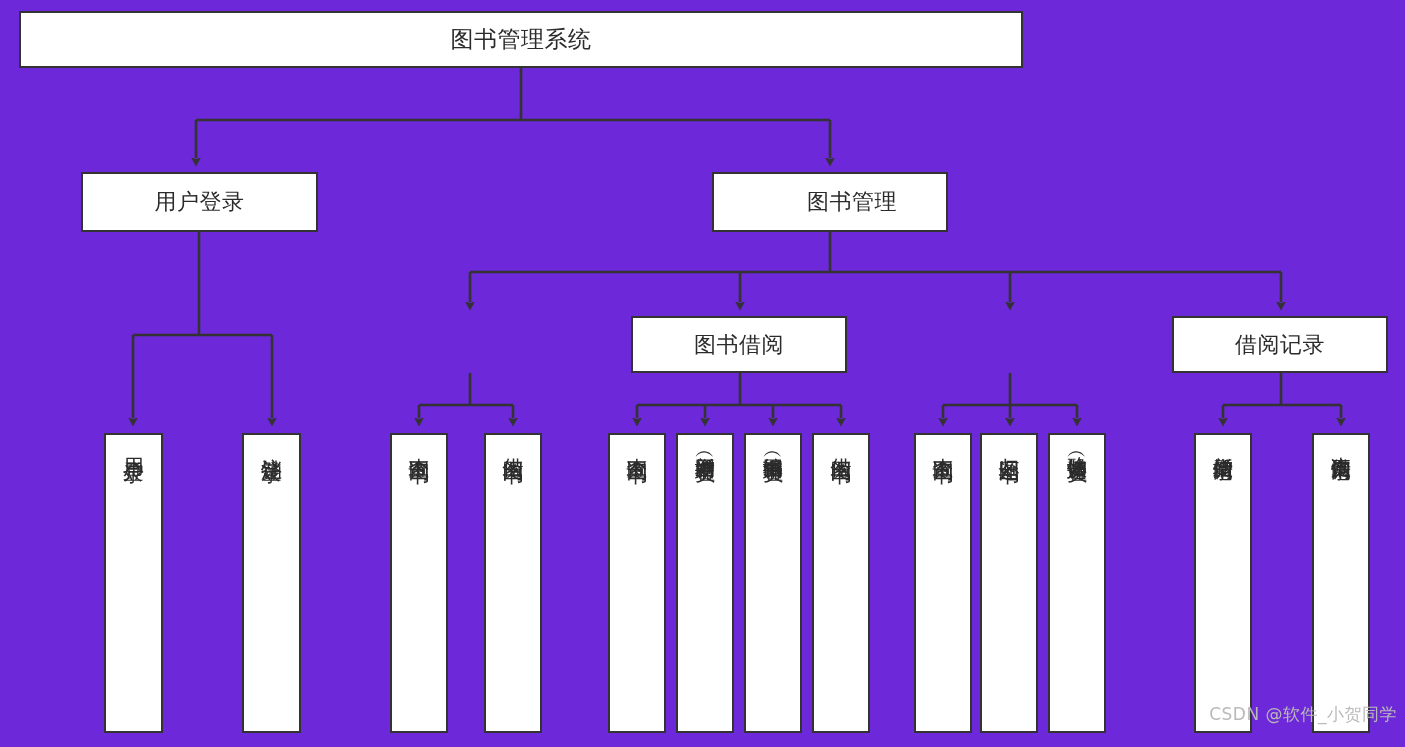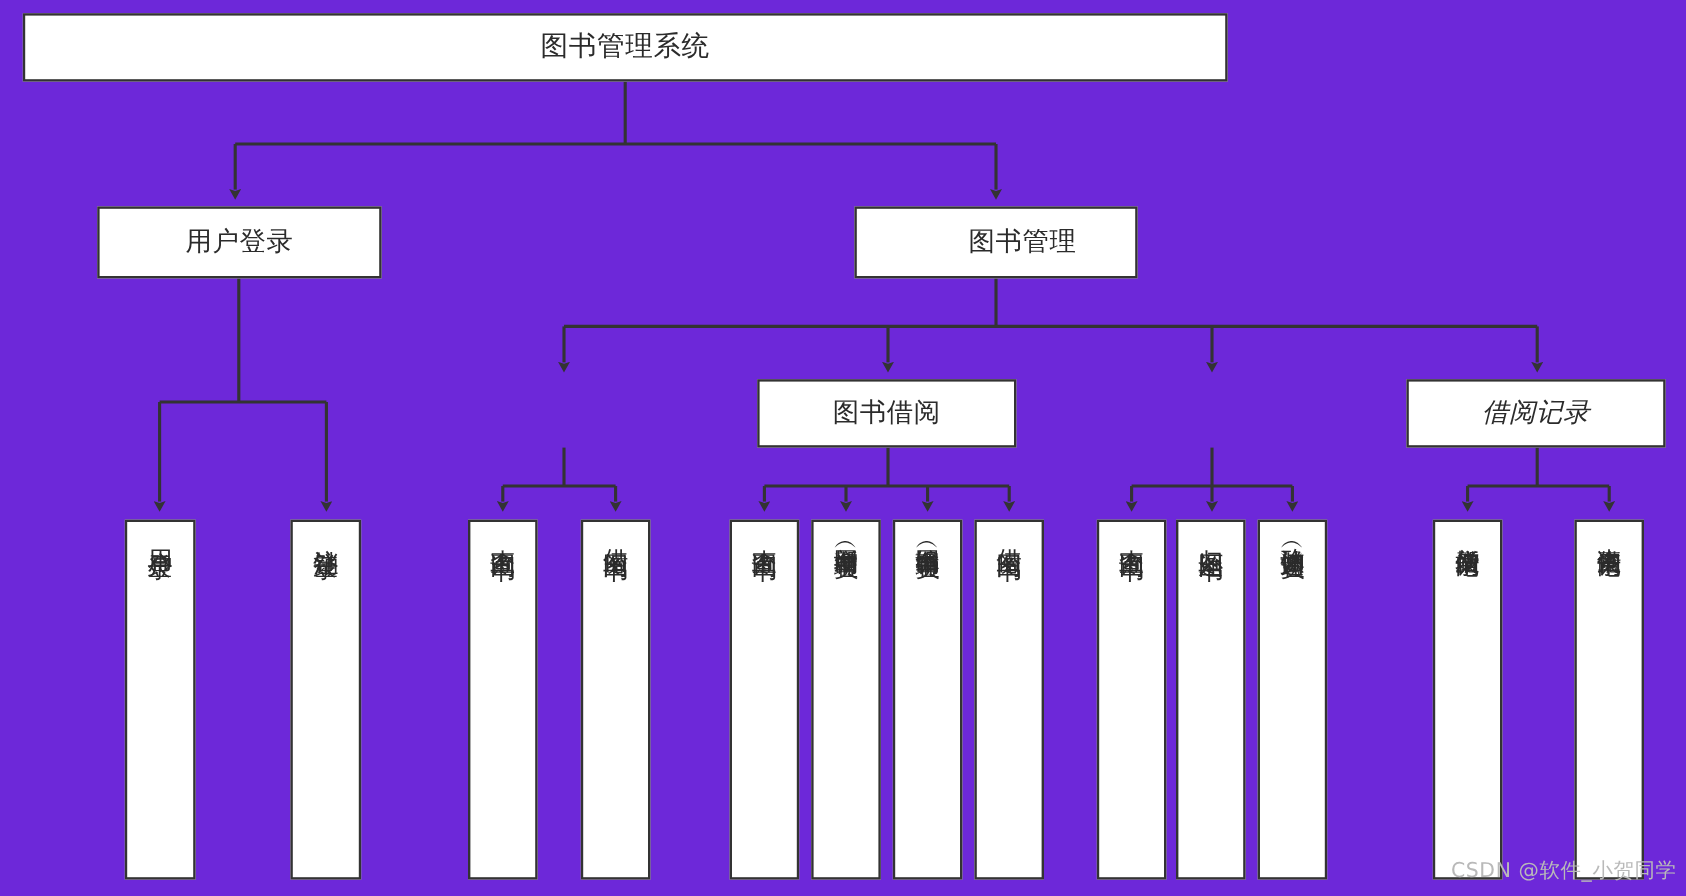--- a/index.html
+++ b/index.html
@@ -66,21 +66,21 @@
     letter-spacing: 2px;
     white-space: nowrap;
   }
   .v-node.tall-text .node-label {
     font-size: 20px;
     letter-spacing: 1px;
   }
   #watermark {
     position: absolute;
     right: 8px;
-    bottom: 10px;
+    bottom: 21px;
     font-size: 17px;
     color: #b9b9b9;
     letter-spacing: 0.5px;
     z-index: 5;
     font-family: "DejaVu Sans", "Liberation Sans", sans-serif;
     white-space: nowrap;
   }
 </style>
 </head>
 <body>
@@ -145,21 +145,21 @@
   <div class="node h-node" style="left:81px; top:172px; width:237px; height:60px;">
     <span class="node-label">用户登录</span>
   </div>
   <div class="node h-node" style="left:712px; top:172px; width:236px; height:60px;padding-left:44px;">
     <span class="node-label">图书管理</span>
   </div>
 
   <div class="node h-node" style="left:604px; top:316px; width:216px; height:57px;margin-left:27px;">
     <span class="node-label">图书借阅</span>
   </div>
-  <div class="node h-node" style="left:1172px; top:316px; width:216px; height:57px;font-style:italic;">
+  <div class="node h-node" style="left:1172px; top:316px; width:216px; height:57px;">
     <span class="node-label">借阅记录</span>
   </div>
 
   <div class="node v-node" style="left:104px; top:433px; width:59px; height:300px;">
     <span class="node-label">用户登录</span>
   </div>
   <div class="node v-node" style="left:242px; top:433px; width:59px; height:300px;">
     <span class="node-label">注销登录</span>
   </div>
 

